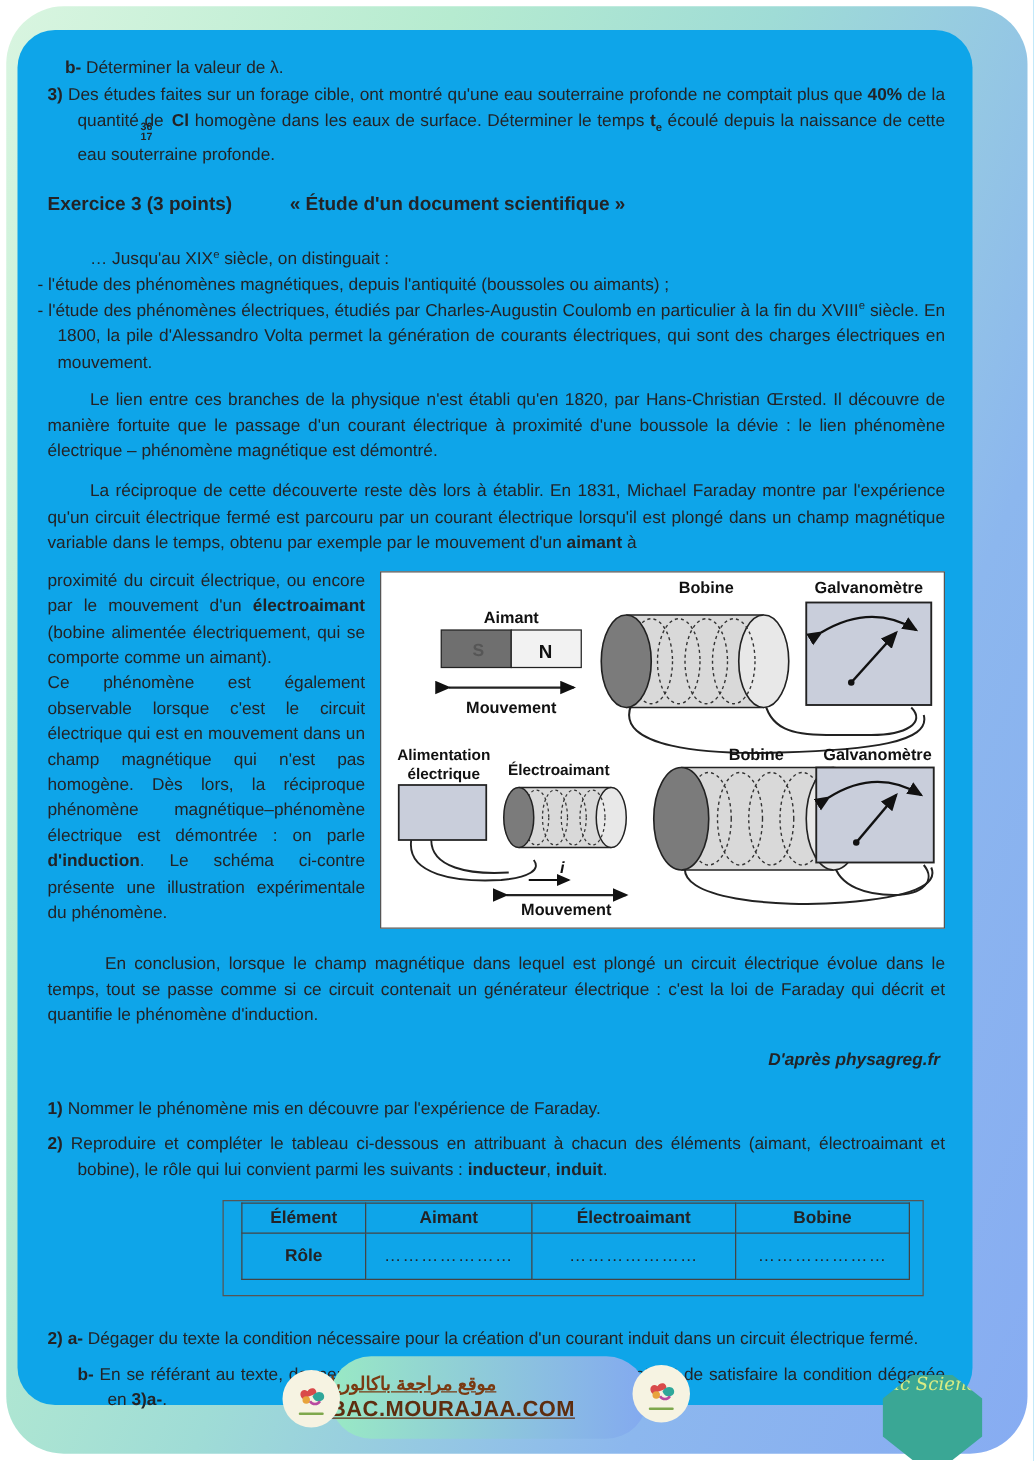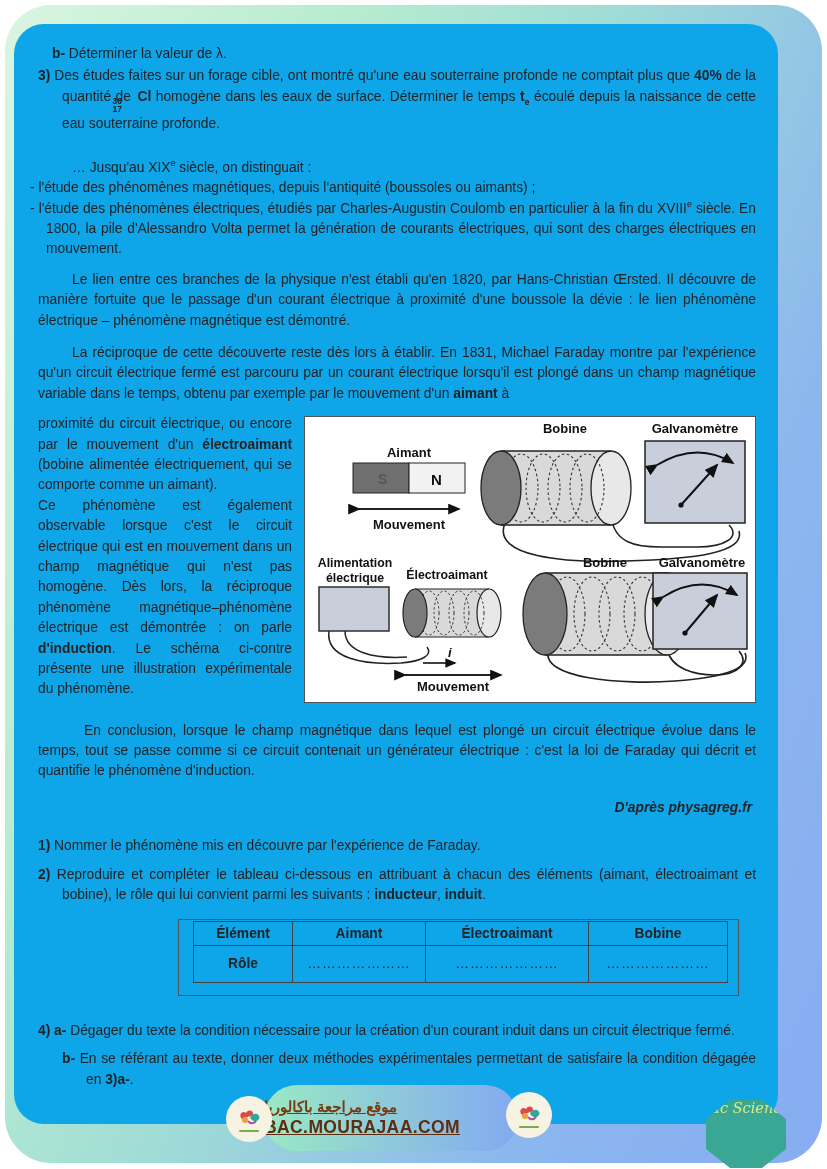--- a/index.html
+++ b/index.html
@@ -62,20 +62,24 @@
 <div class="frame"></div>
 
 <div class="page">
 
   <p class="indent14"><span class="b">b- </span><span>Déterminer la valeur de λ.</span></p>
   <p class="hang" style="margin-top:2px"><span class="b">3) </span><span>Des études faites sur un forage cible, ont montré qu'une eau souterraine profonde ne comptait plus que </span><span class="b">40%</span><span> de la quantité de </span><span class="stack">
         <span>36</span>
         <span>17</span>
       </span><span class="b">Cl</span><span> homogène dans les eaux de surface. Déterminer le temps </span><span class="b">t</span><sub class="b">e</sub><span> écoulé depuis la naissance de cette eau souterraine profonde.</span></p>
 
+  <div class="ex-head">
+    <span>Exercice 3 (3 points)</span>
+    <span>« Étude d'un document scientifique »</span>
+  </div>
 
   <p class="mt22" style="text-indent:34px"><span>… Jusqu'au XIX</span><sup>e</sup><span> siècle, on distinguait :</span></p>
   <p class="bullet"><span>- l'étude des phénomènes magnétiques, depuis l'antiquité (boussoles ou aimants) ;</span></p>
   <p class="bullet"><span>- l'étude des phénomènes électriques, étudiés par Charles-Augustin Coulomb en particulier à la fin du XVIII</span><sup>e</sup><span> siècle. En 1800, la pile d'Alessandro Volta permet la génération de courants électriques, qui sont des charges électriques en mouvement.</span></p>
 
   <p class="mt10 firstline"><span>Le lien entre ces branches de la physique n'est établi qu'en 1820, par Hans-Christian Œrsted. Il découvre de manière fortuite que le passage d'un courant électrique à proximité d'une boussole la dévie : le lien phénomène électrique – phénomène magnétique est démontré.</span></p>
 
   <p class="mt12 firstline"><span>La réciproque de cette découverte reste dès lors à établir. En 1831, Michael Faraday montre par l'expérience qu'un circuit électrique fermé est parcouru par un courant électrique lorsqu'il est plongé dans un champ magnétique variable dans le temps, obtenu par exemple par le mouvement d'un </span><span class="b">aimant</span><span> à</span></p>
 
   <div class="wrap">
@@ -194,21 +198,21 @@
         <tr>
           <td class="lbl">Rôle</td>
           <td>…………………</td>
           <td>…………………</td>
           <td>…………………</td>
         </tr>
       </tbody>
     </table>
   </div>
 
-  <p class="hang48"><span class="b">4) a- </span><span>Dégager du texte la condition nécessaire pour la création d'un courant induit dans un circuit électrique fermé.</span></p>
+  <p class="hang48"><span class="b">2) a- </span><span>Dégager du texte la condition nécessaire pour la création d'un courant induit dans un circuit électrique fermé.</span></p>
   <p class="hang48b"><span class="b">b- </span><span>En se référant au texte, donner deux méthodes expérimentales permettant de satisfaire la condition dégagée en </span><span class="b">3)a-</span><span>.</span></p>
 
 </div>
 
 <div class="badge badge-left">
   <svg width="26" height="22" viewBox="0 0 26 22">
     <path d="M6,12 C2,8 6,3 10,6 C12,2 18,3 17,8" fill="#d94a4a"></path>
     <path d="M14,10 C18,4 25,7 23,12 C20,16 15,14 14,10" fill="#2fa79a"></path>
     <circle cx="9" cy="13" r="3" fill="#e8a33c"></circle>
     <path d="M12,14 C14,17 18,17 20,14" fill="none" stroke="#b84aa0" stroke-width="2"></path>

